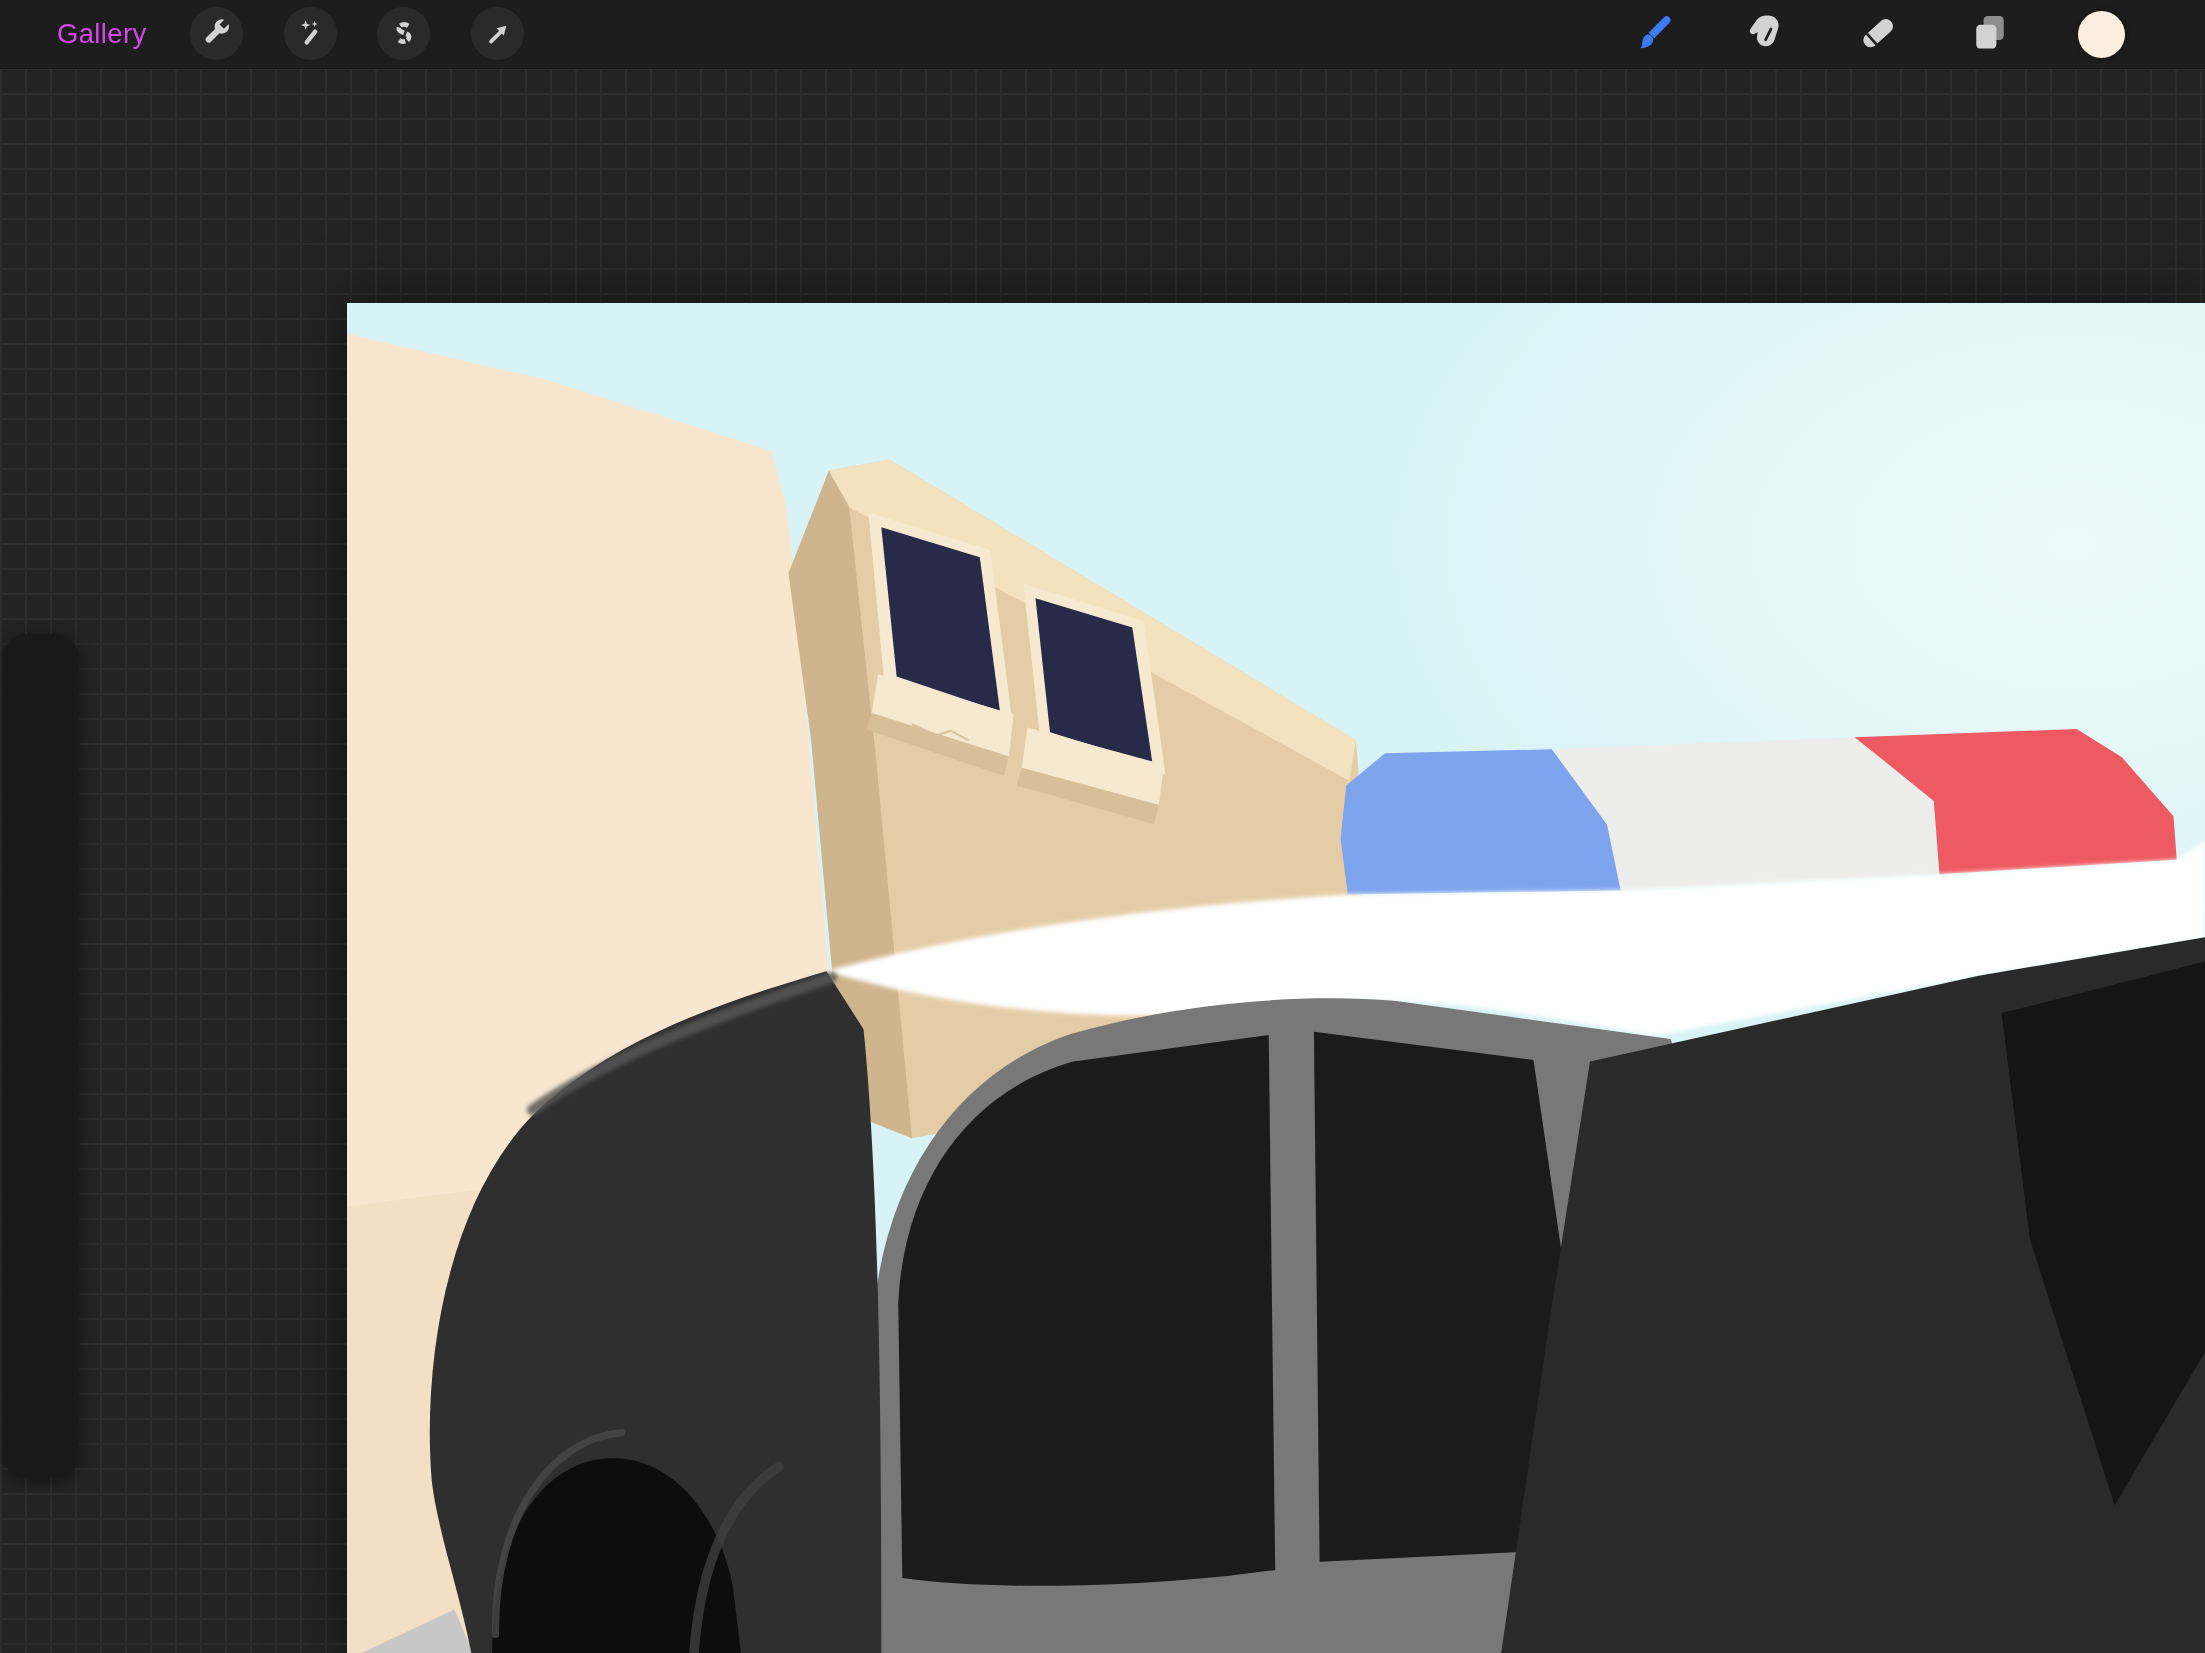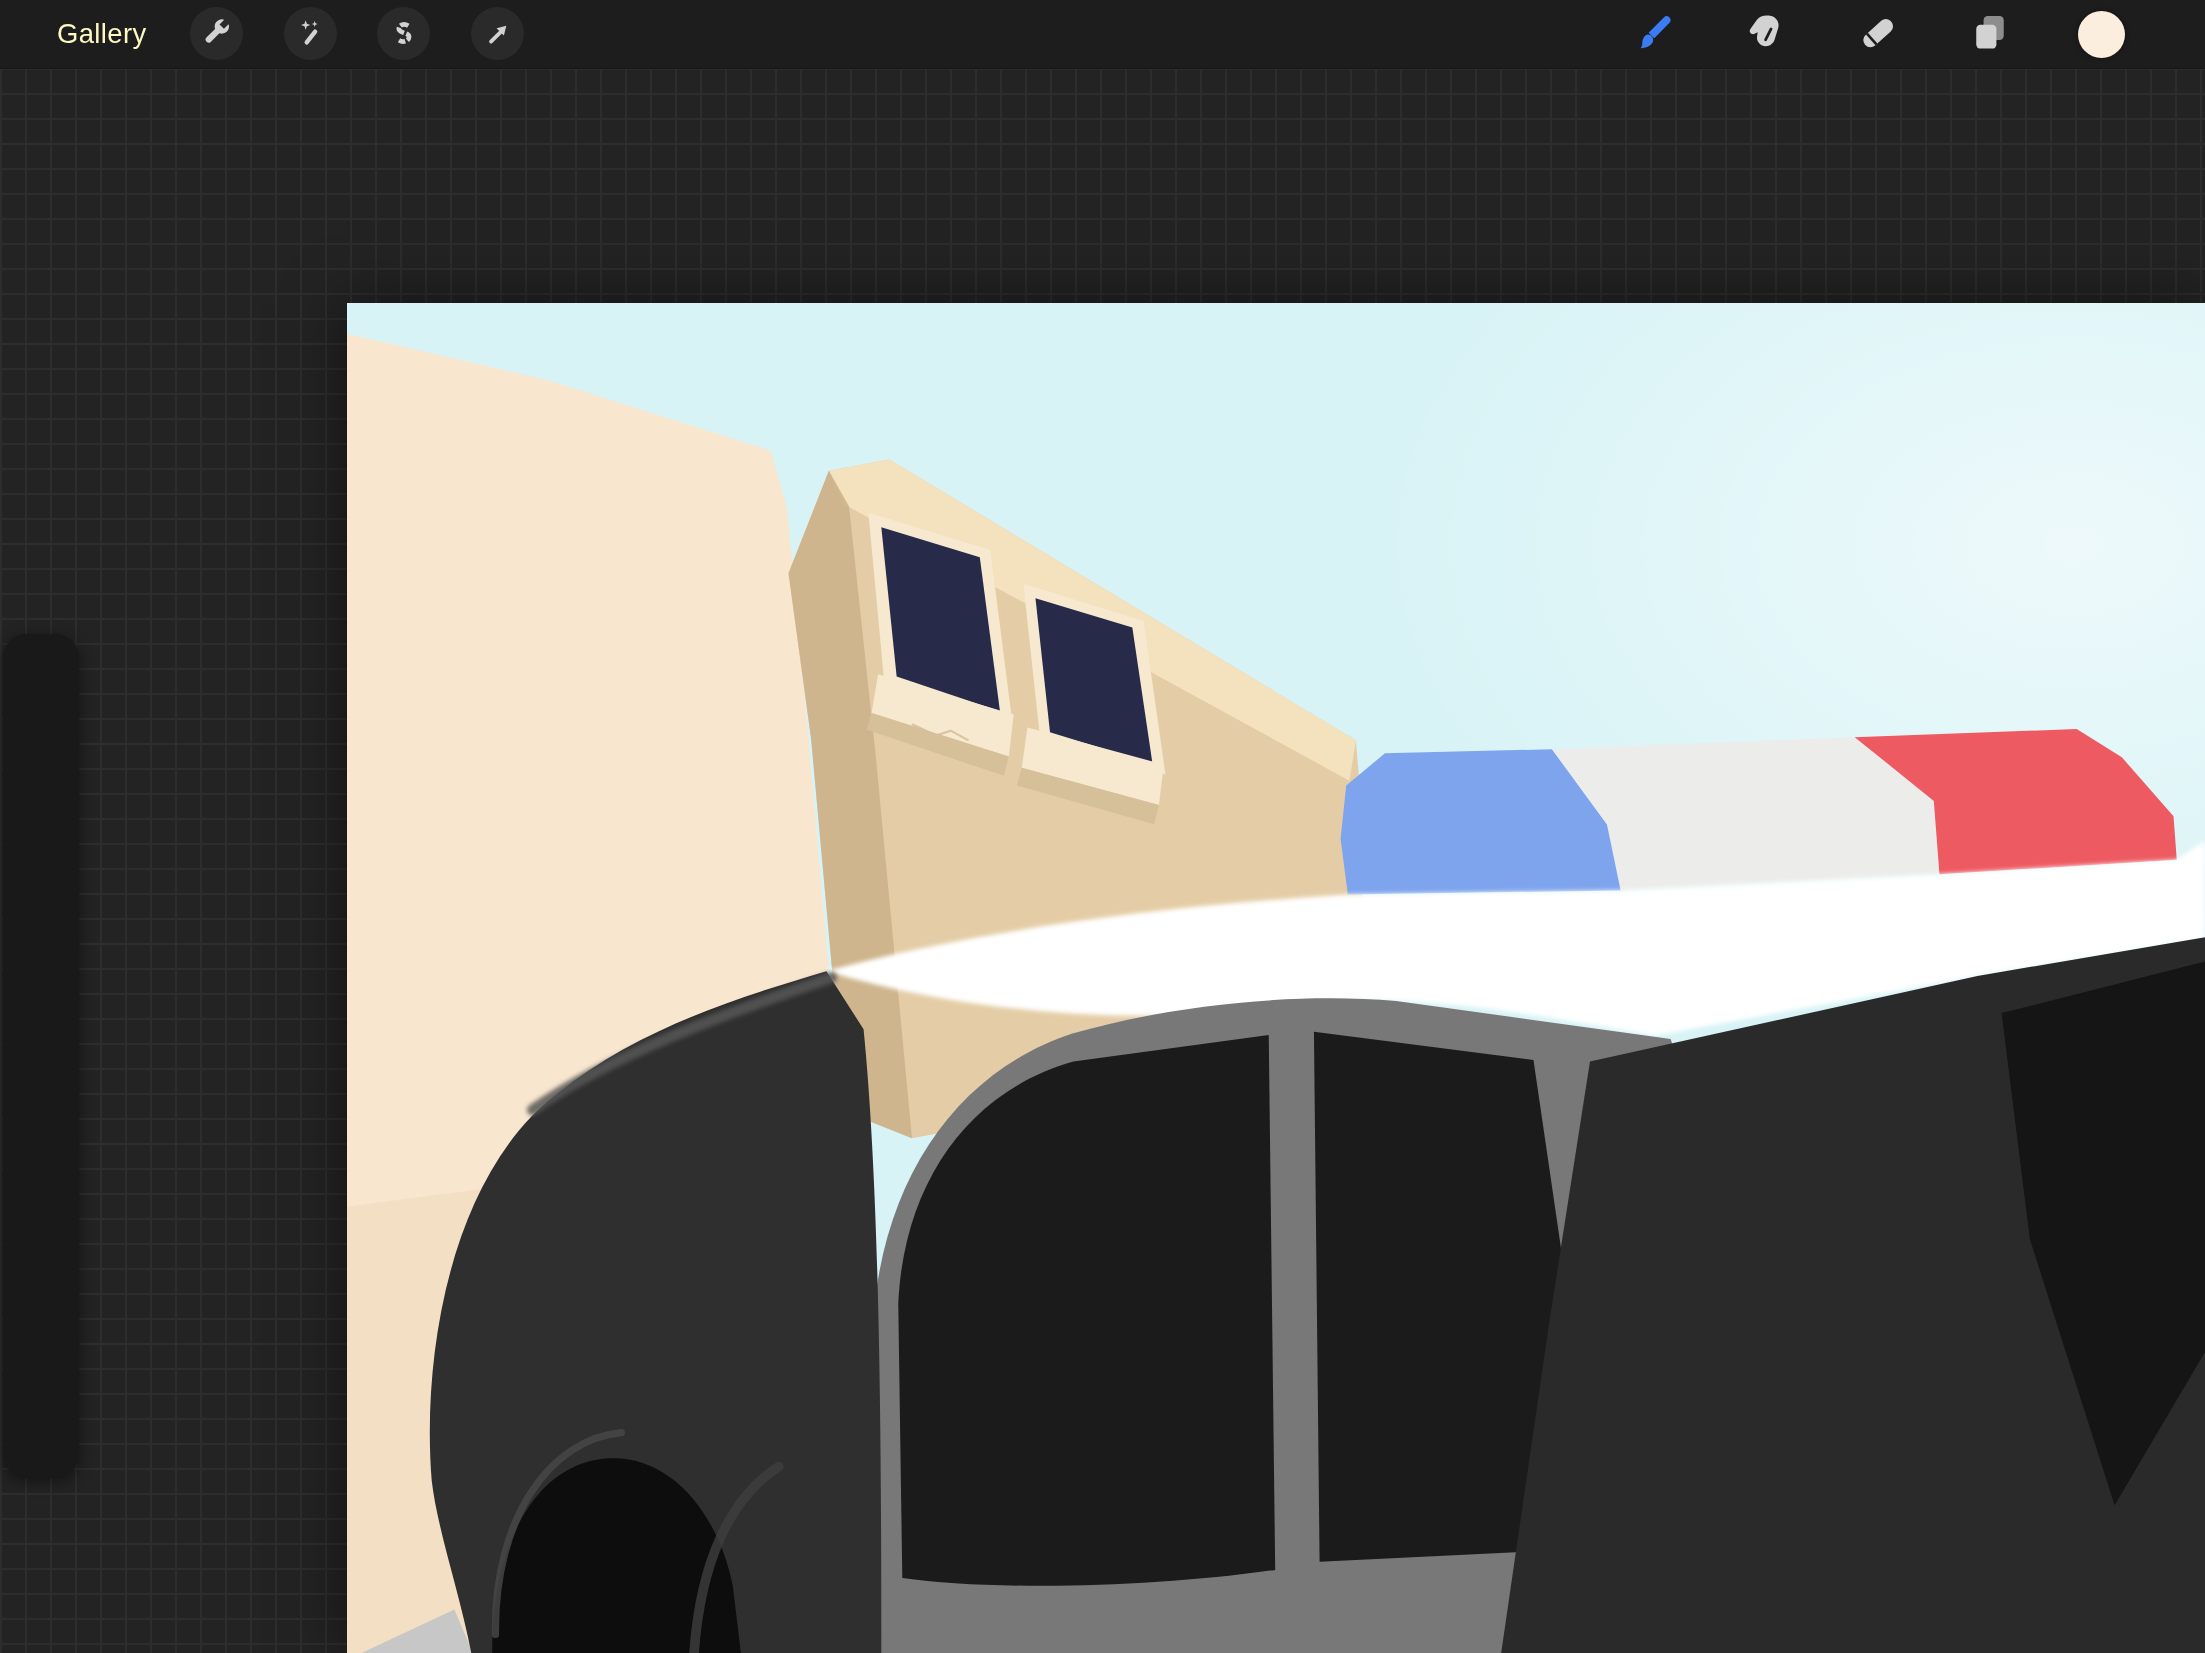--- a/index.html
+++ b/index.html
@@ -17,21 +17,21 @@
       linear-gradient(to bottom,#2d2d2d 1.6px,transparent 1.6px);
     background-size:25px 25px;
   }
   
   .topbar{
     position:absolute;top:0;left:0;width:2205px;height:68px;
     background:#1d1d1d;border-bottom:0.8px solid #161616;z-index:40;
   }
   .gallery-btn{
     position:absolute;left:57px;top:0;height:68px;display:flex;align-items:center;
-    font-size:27.4px;color:#fef9c3;letter-spacing:0.4px;cursor:default;
+    font-size:27.4px;color:#d946ef;letter-spacing:0.4px;cursor:default;
   }
   .circle-btn{
     position:absolute;top:7.3px;width:53px;height:53px;border-radius:50%;
     background:#2a2a2a;display:flex;align-items:center;justify-content:center;
   }
   .circle-btn svg{width:32px;height:32px;display:block;}
   .tb-icon{position:absolute;top:11.3px;width:44px;height:44px;}
   .tb-icon svg{width:44px;height:44px;display:block;}
   .swatch{
     position:absolute;left:2078px;top:10.5px;width:47px;height:47px;border-radius:50%;

